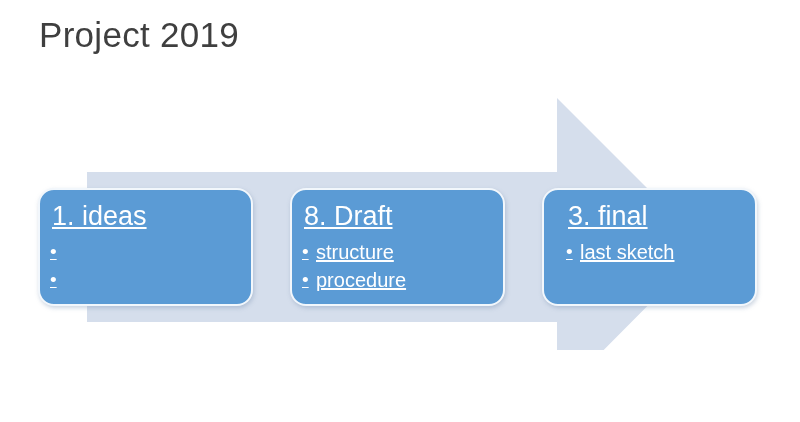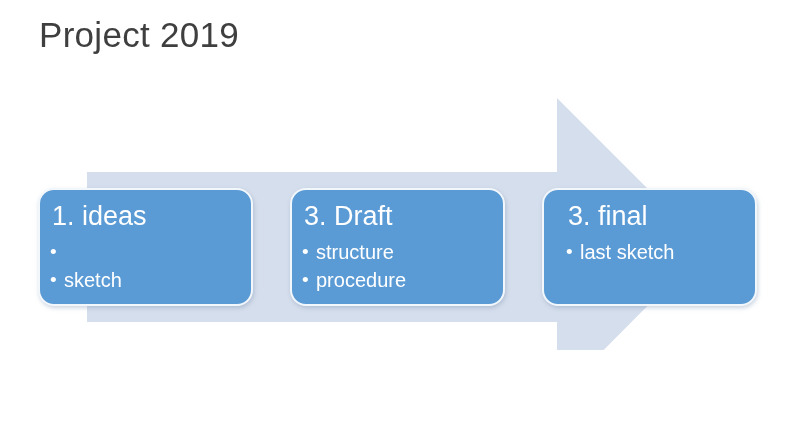--- a/index.html
+++ b/index.html
@@ -36,20 +36,21 @@
   .step{
     position:absolute;
     top:188px;
     width:215px;height:118px;
     background:var(--box-fill);
     border:2px solid rgba(255,255,255,0.92);
     border-radius:16px;
     box-shadow:1px 2px 4px rgba(110,135,170,0.35);
     padding:6px 10px 0 10px;
     color:var(--box-text);
+    text-decoration:underline;
   }
   .step-1{left:38px;}
   .step-2{left:290px;}
   .step-3{left:542px;padding-left:22px;}
   .step-heading{
     font-size:27px;
     line-height:33px;
     font-weight:400;
     margin:4px 0 5px 2px;
   }
@@ -80,27 +81,26 @@
   </svg>
 
   <div class="step step-1">
     <div class="step-heading">1. ideas</div>
     <ul class="step-bullets">
       <li>
         <span class="bullet">•</span>
       </li>
       <li>
         <span class="bullet">•</span>
-        <span>sketch</span>
       </li>
     </ul>
   </div>
 
   <div class="step step-2">
-    <div class="step-heading">3. Draft</div>
+    <div class="step-heading">8. Draft</div>
     <ul class="step-bullets">
       <li>
         <span class="bullet">•</span>
         <span>structure</span>
       </li>
       <li>
         <span class="bullet">•</span>
         <span>procedure</span>
       </li>
     </ul>

